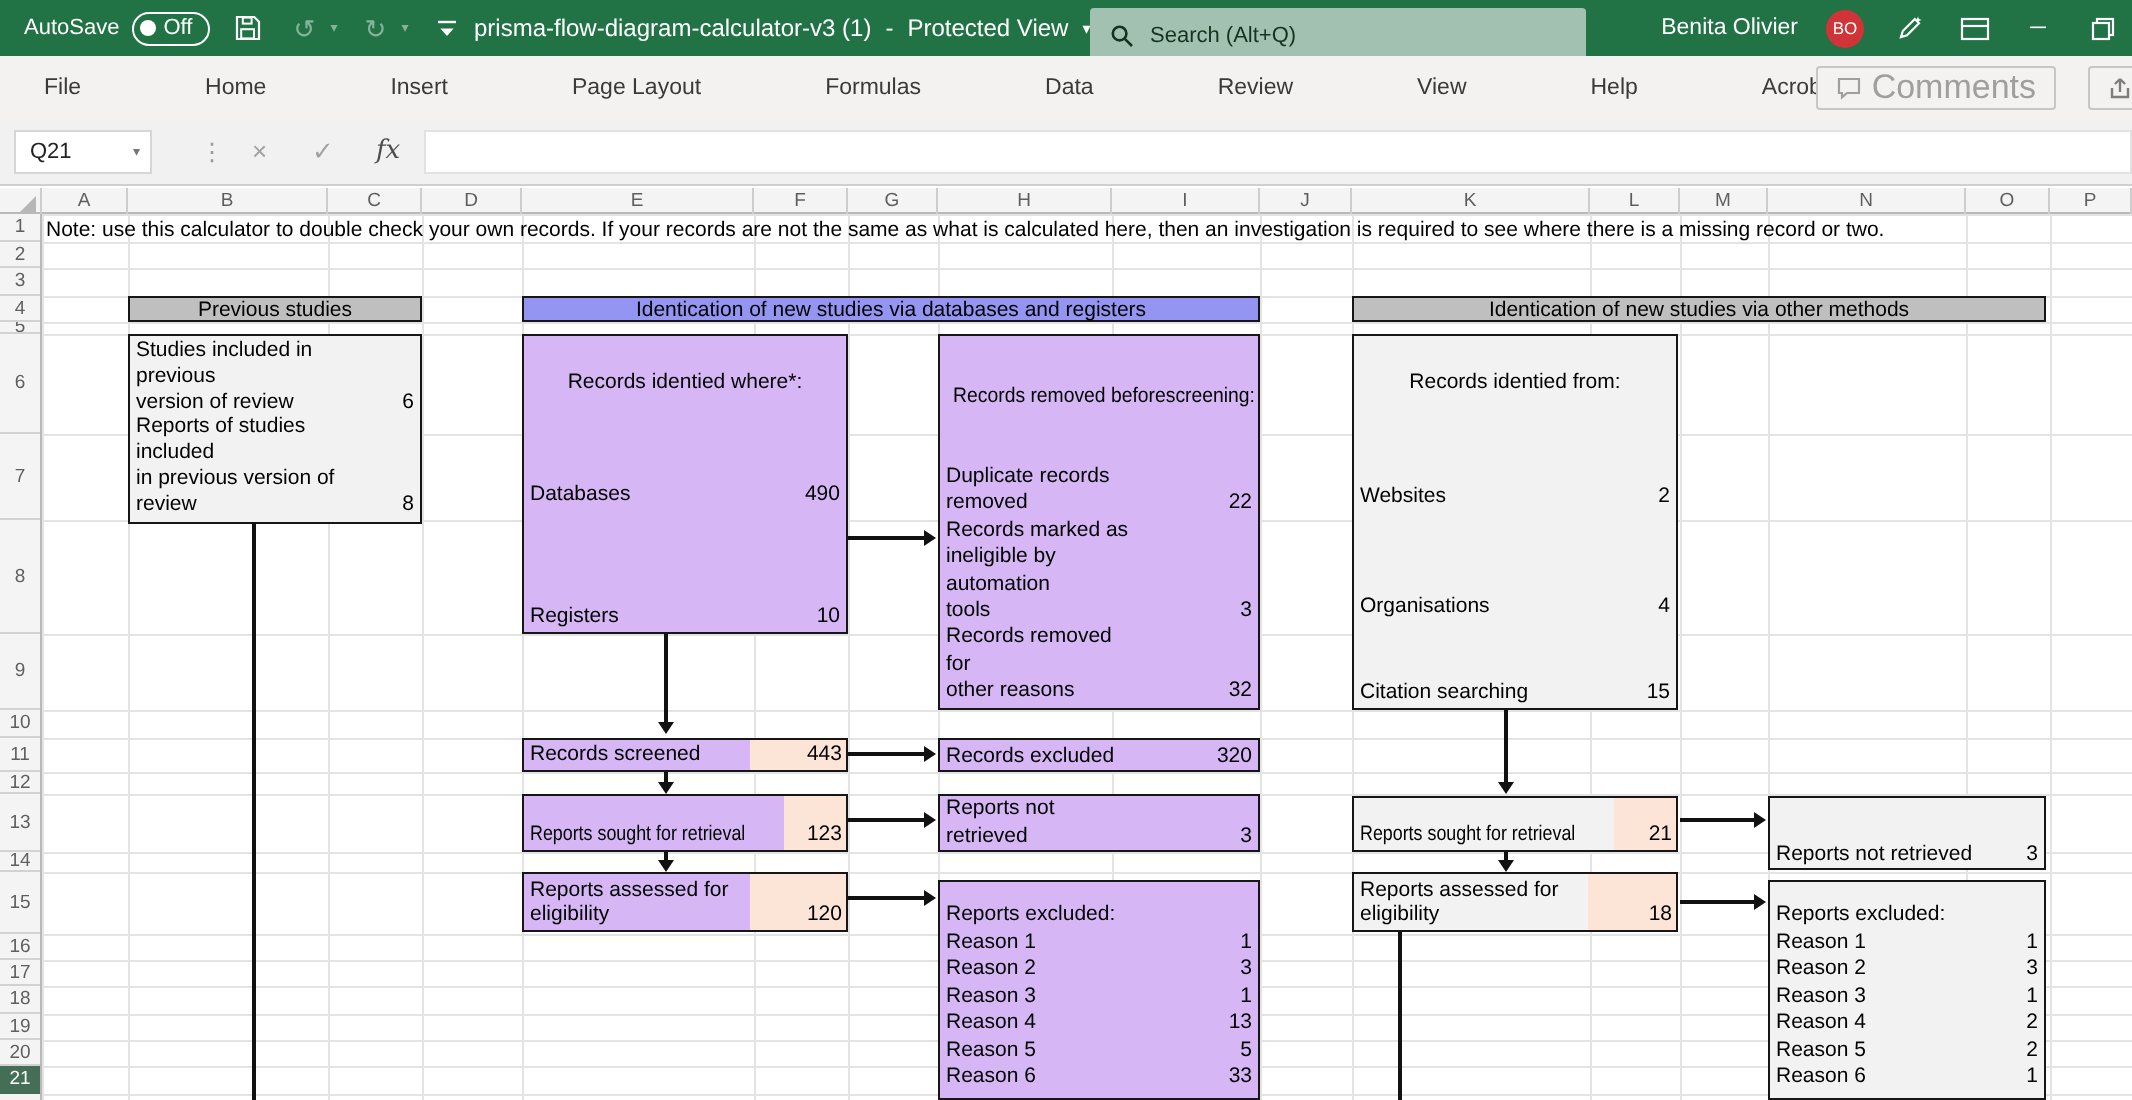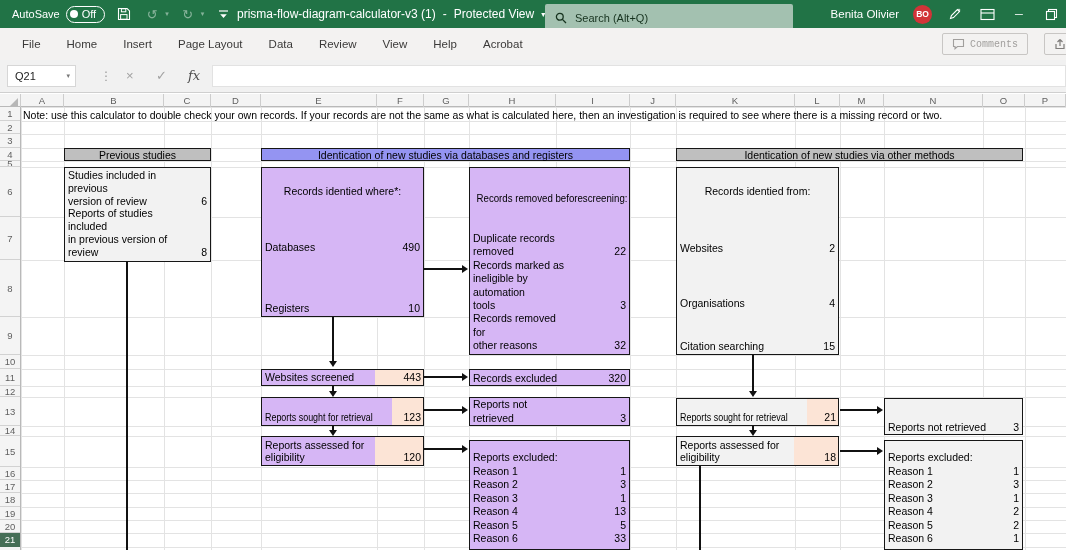--- a/index.html
+++ b/index.html
@@ -19,29 +19,29 @@
   .tinycaret{font-size:7px;opacity:.45;margin-left:-6px;}
   .fname{position:absolute;left:237px;top:0;height:28px;display:flex;align-items:center;gap:7px;
          font-size:12px;white-space:nowrap;}
   .fname .caret{font-size:8px;}
   .searchbox{position:absolute;left:545px;top:4px;width:248px;height:28px;background:var(--search_fill);
              border-radius:2px;display:flex;align-items:center;gap:8px;padding-left:10px;
              color:#17331f;font-size:11px;box-sizing:border-box;}
   .tb-right{position:absolute;right:6px;top:0;height:28px;display:flex;align-items:center;gap:14px;}
   .uname{font-size:11.5px;}
   .avatar{width:19px;height:19px;border-radius:50%;background:var(--avatar_red);color:#fff;
-          display:flex;align-items:center;justify-content:center;font-size:8.5px;font-weight:bold;}
+          display:flex;align-items:center;justify-content:center;font-size:8.5px;font-weight:normal;}
 
   
   .ribbon{position:absolute;left:0;top:28px;width:1066px;height:32px;background:#f3f2f1;
           border-bottom:1px solid #e1dfdd;}
-  .tabs{display:flex;align-items:center;height:32px;padding-left:9px;}
+  .tabs{display:flex;align-items:center;height:32px;padding-left:9px;gap:36px;}
   .tab{padding:0 13px;font-size:11.5px;color:#3b3a39;line-height:32px;white-space:nowrap;}
   .cmtbtn{position:absolute;right:38px;top:5px;height:20px;border:1px solid #c8c6c4;border-radius:2px;
-          display:flex;align-items:center;gap:5px;padding:0 9px;color:#a19f9d;font-size:10px;background:#f3f2f1;font-family:Liberation Mono, monospace;}
+          display:flex;align-items:center;gap:5px;padding:0 9px;color:#a19f9d;font-size:17px;background:#f3f2f1;}
   .sharebtn{position:absolute;left:1044px;top:5px;height:20px;border:1px solid #c8c6c4;border-radius:2px;
           display:flex;align-items:center;gap:5px;padding:0 9px;color:#7f7d7b;font-size:11.5px;background:#f3f2f1;width:60px;}
 
   
   .fbar{position:absolute;left:0;top:60px;width:1066px;height:33px;background:#f1f1f1;
         border-bottom:1px solid #cfcfcf;box-sizing:border-box;}
   .namebox{position:absolute;left:7px;top:5px;width:69px;height:22px;background:#fff;border:1px solid #d6d6d6;
            font-size:11px;color:#222;display:flex;align-items:center;padding-left:7px;box-sizing:border-box;}
   .namebox .caret{position:absolute;right:5px;font-size:7px;color:#777;}
   .fdots{position:absolute;left:100px;top:9px;color:#9a9a9a;font-size:12px;}
@@ -167,20 +167,21 @@
     </span>
   </div>
 </div>
 
 <div class="ribbon">
   <div class="tabs">
     <span class="tab">File</span>
     <span class="tab">Home</span>
     <span class="tab">Insert</span>
     <span class="tab">Page Layout</span>
+    <span class="tab">Formulas</span>
     <span class="tab">Data</span>
     <span class="tab">Review</span>
     <span class="tab">View</span>
     <span class="tab">Help</span>
     <span class="tab">Acrobat</span>
   </div>
   <div class="cmtbtn">
     <svg width="13" height="12" viewBox="0 0 13 12">
         <path d="M1.5 1.5h10v7h-6l-2.5 2.2V8.5h-1.5z" fill="none" stroke="#a19f9d" stroke-width="1.1"></path>
       </svg>
@@ -394,21 +395,21 @@
       <span>4</span>
     </div>
   <div class="ln abs" style="bottom:2px;">
       <span>Citation searching</span>
       <span>15</span>
     </div>
 </div>
 
 <div class="bx split" style="left:261px;top:369px;width:163px;height:17px;">
   <div class="lbl purple" style="flex:0 0 113px;justify-content:center;">
-      <span>Websites screened</span>
+      <span>Records screened</span>
     </div>
   <div class="val peach" style="align-items:center;">443</div>
 </div>
 
 <div class="bx purple" style="left:469px;top:369px;width:161px;height:17px;display:flex;align-items:center;">
   <div class="ln" style="width:100%;">
       <span>Records excluded</span>
       <span>320</span>
     </div>
 </div>

